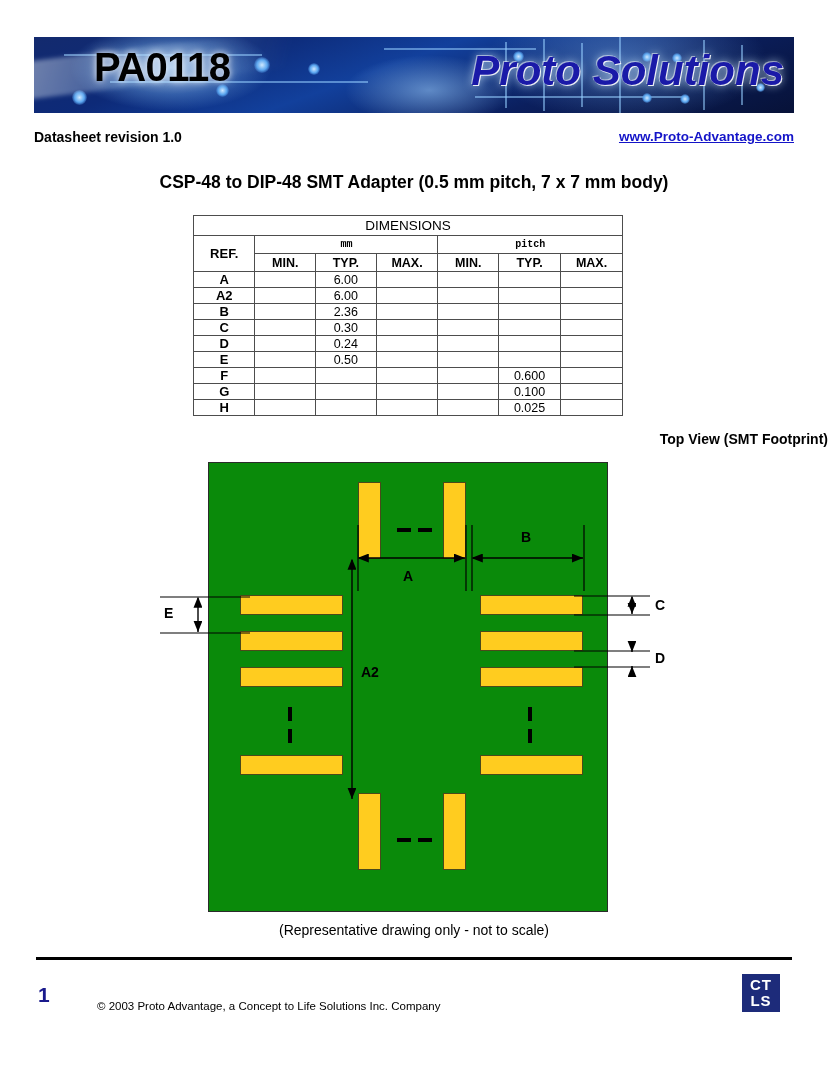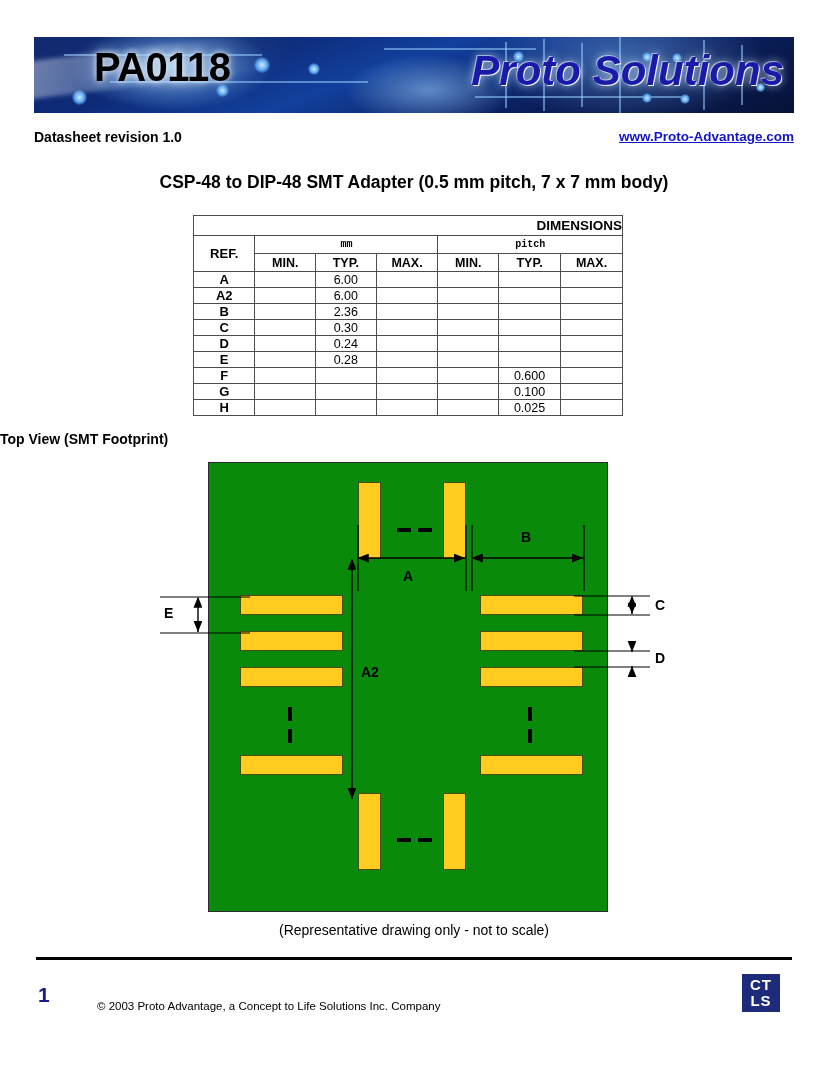--- a/index.html
+++ b/index.html
@@ -134,24 +134,23 @@
   }
   .dim-table td, .dim-table th {
     border: 1px solid #4d4d4d;
     height: 15px;
     padding: 0;
     text-align: center;
     vertical-align: middle;
     font-weight: normal;
   }
   .dim-table .title-row td {
-    font-weight: bold;
+    font-weight: normal;
     font-size: 13.5px;
     height: 19px;
-    text-align: right;
   }
   .dim-table .unit-hdr {
     font-weight: bold;
     font-size: 10px;
     height: 17px;
     font-family: Liberation Mono, monospace;
   }
   .dim-table .sub-hdr td {
     font-weight: bold;
     font-size: 12.5px;
@@ -164,21 +163,21 @@
   .dim-table td.val { font-size: 12.5px; }
   .c-ref  { width: 72px; }
   .c-num  { width: 71.6px; }
 
   
   .drawing-caption {
     position: absolute;
     left: 0;
     top: 431px;
     width: 828px;
-    text-align: left;
+    text-align: right;
     font-size: 14px;
     font-weight: bold;
   }
 
   
   .drawing-wrap {
     position: absolute;
     left: 150px;
     top: 455px;
     width: 540px;
@@ -375,21 +374,21 @@
       <td class="val"></td>
       <td class="val">0.24</td>
       <td class="val"></td>
       <td class="val"></td>
       <td class="val"></td>
       <td class="val"></td>
     </tr>
     <tr>
       <td class="ref-cell">E</td>
       <td class="val"></td>
-      <td class="val">0.28</td>
+      <td class="val">0.50</td>
       <td class="val"></td>
       <td class="val"></td>
       <td class="val"></td>
       <td class="val"></td>
     </tr>
     <tr>
       <td class="ref-cell">F</td>
       <td class="val"></td>
       <td class="val"></td>
       <td class="val"></td>

